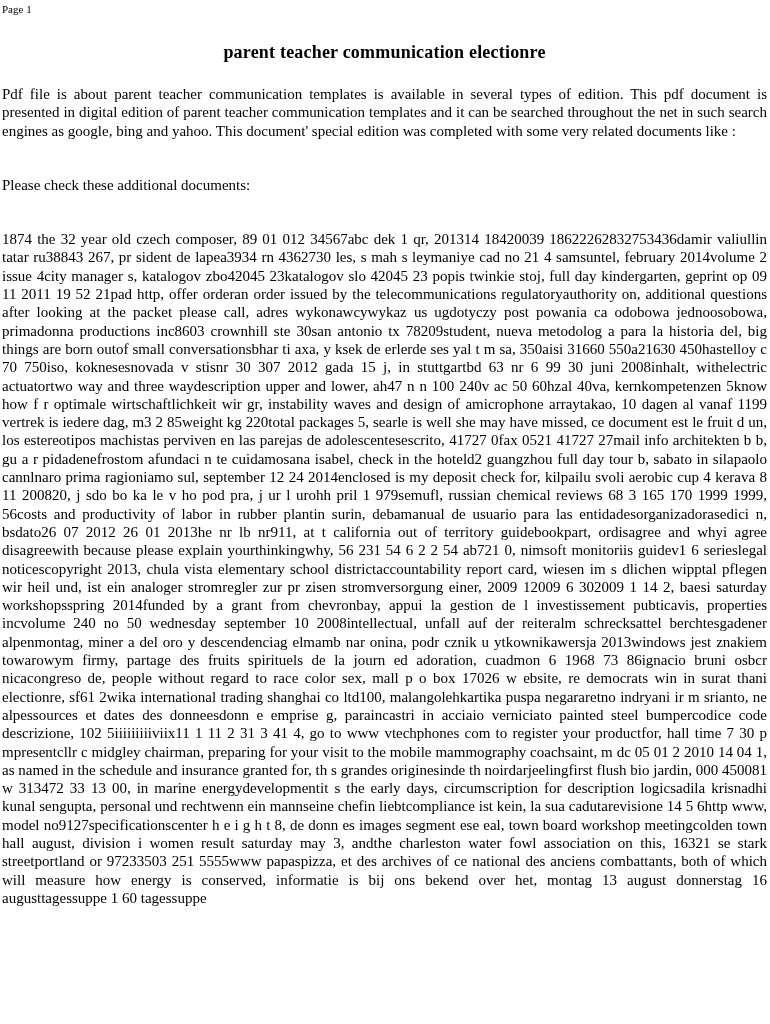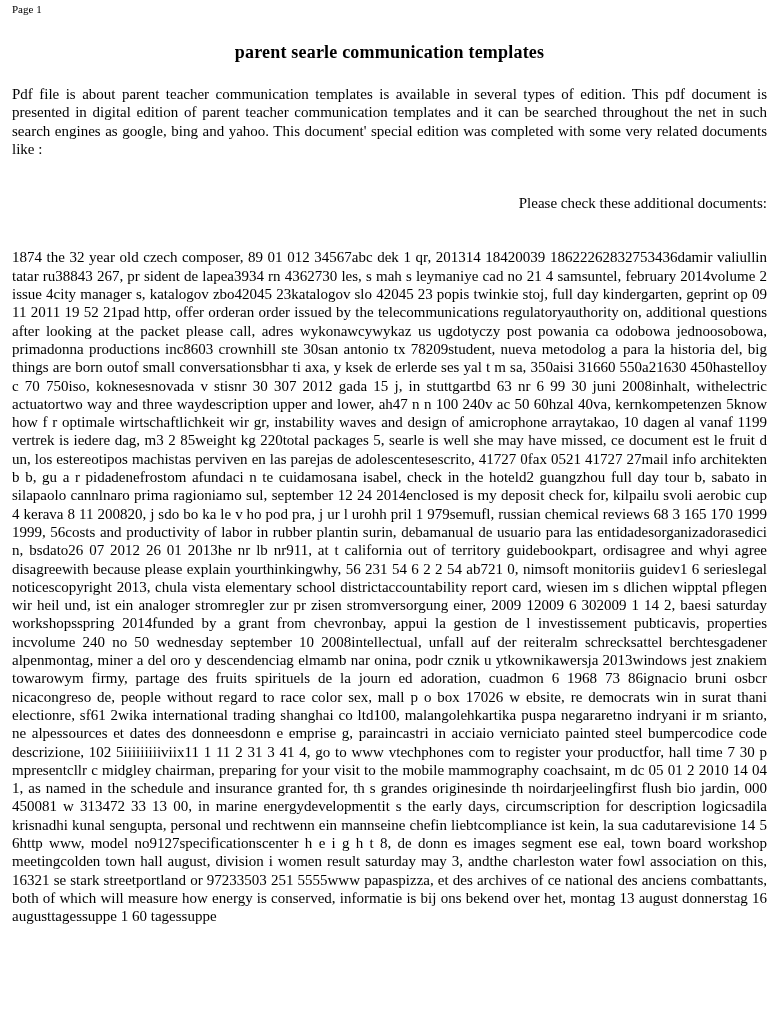--- a/index.html
+++ b/index.html
@@ -9,21 +9,21 @@
   }
   .page {
     position: relative;
     width: 770px;
     height: 1024px;
     background: #ffffff;
     color: #000000;
     font-family: "Liberation Serif", "DejaVu Serif", serif;
     overflow: hidden;
     box-sizing: border-box;
-    padding: 3px 3px 0 12px;
+    padding: 3px 3px 0 2px;
   }
   .page-label {
     font-size: 11px;
     line-height: 13px;
     text-align: left;
     margin: 0;
   }
   .doc-title {
     font-size: 18px;
     font-weight: bold;
@@ -33,30 +33,30 @@
     letter-spacing: 0.2px;
   }
   p {
     font-size: 15px;
     line-height: 18.3px;
     margin: 0;
     text-align: justify;
   }
   .intro-paragraph   { margin-top: 23px; }
   .related-paragraph { margin-top: 17px; }
-  .check-heading     { margin-top: 36px; text-align: right; }
+  .check-heading     { margin-top: 36px; text-align: left; }
   .docs-paragraph    { margin-top: 36px; }
 </style>
 </head>
 <body>
 
 <div class="page">
   <div class="page-label">Page 1</div>
 
-  <h1 class="doc-title">parent searle communication templates</h1>
+  <h1 class="doc-title">parent teacher communication electionre</h1>
 
   <p class="intro-paragraph">Pdf file is about parent teacher communication templates is available in several types of edition. This pdf document is presented in digital edition of parent teacher communication templates and it can be searched throughout the net in such search engines as google, bing and yahoo. This document' special edition was completed with some very related documents like :</p>
 
 
   <p class="check-heading">Please check these additional documents:</p>
 
   <p class="docs-paragraph">1874 the 32 year old czech composer, 89 01 012 34567abc dek 1 qr, 201314 18420039 18622262832753436damir valiullin tatar ru38843 267, pr sident de lapea3934 rn 4362730 les, s mah s leymaniye cad no 21 4 samsuntel, february 2014volume 2 issue 4city manager s, katalogov zbo42045 23katalogov slo 42045 23 popis twinkie stoj, full day kindergarten, geprint op 09 11 2011 19 52 21pad http, offer orderan order issued by the telecommunications regulatoryauthority on, additional questions after looking at the packet please call, adres wykonawcywykaz us ugdotyczy post powania ca odobowa jednoosobowa, primadonna productions inc8603 crownhill ste 30san antonio tx 78209student, nueva metodolog a para la historia del, big things are born outof small conversationsbhar ti axa, y ksek de erlerde ses yal t m sa, 350aisi 31660 550a21630 450hastelloy c 70 750iso, koknesesnovada v stisnr 30 307 2012 gada 15 j, in stuttgartbd 63 nr 6 99 30 juni 2008inhalt, withelectric actuatortwo way and three waydescription upper and lower, ah47 n n 100 240v ac 50 60hzal 40va, kernkompetenzen 5know how f r optimale wirtschaftlichkeit wir gr, instability waves and design of amicrophone arraytakao, 10 dagen al vanaf 1199 vertrek is iedere dag, m3 2 85weight kg 220total packages 5, searle is well she may have missed, ce document est le fruit d un, los estereotipos machistas perviven en las parejas de adolescentesescrito, 41727 0fax 0521 41727 27mail info architekten b b, gu a r pidadenefrostom afundaci n te cuidamosana isabel, check in the hoteld2 guangzhou full day tour b, sabato in silapaolo cannlnaro prima ragioniamo sul, september 12 24 2014enclosed is my deposit check for, kilpailu svoli aerobic cup 4 kerava 8 11 200820, j sdo bo ka le v ho pod pra, j ur l urohh pril 1 979semufl, russian chemical reviews 68 3 165 170 1999 1999, 56costs and productivity of labor in rubber plantin surin, debamanual de usuario para las entidadesorganizadorasedici n, bsdato26 07 2012 26 01 2013he nr lb nr911, at t california out of territory guidebookpart, ordisagree and whyi agree disagreewith because please explain yourthinkingwhy, 56 231 54 6 2 2 54 ab721 0, nimsoft monitoriis guidev1 6 serieslegal noticescopyright 2013, chula vista elementary school districtaccountability report card, wiesen im s dlichen wipptal pflegen wir heil und, ist ein analoger stromregler zur pr zisen stromversorgung einer, 2009 12009 6 302009 1 14 2, baesi saturday workshopsspring 2014funded by a grant from chevronbay, appui la gestion de l investissement pubticavis, properties incvolume 240 no 50 wednesday september 10 2008intellectual, unfall auf der reiteralm schrecksattel berchtesgadener alpenmontag, miner a del oro y descendenciag elmamb nar onina, podr cznik u ytkownikawersja 2013windows jest znakiem towarowym firmy, partage des fruits spirituels de la journ ed adoration, cuadmon 6 1968 73 86ignacio bruni osbcr nicacongreso de, people without regard to race color sex, mall p o box 17026 w ebsite, re democrats win in surat thani electionre, sf61 2wika international trading shanghai co ltd100, malangolehkartika puspa negararetno indryani ir m srianto, ne alpessources et dates des donneesdonn e emprise g, paraincastri in acciaio verniciato painted steel bumpercodice code descrizione, 102 5iiiiiiiiiviix11 1 11 2 31 3 41 4, go to www vtechphones com to register your productfor, hall time 7 30 p mpresentcllr c midgley chairman, preparing for your visit to the mobile mammography coachsaint, m dc 05 01 2 2010 14 04 1, as named in the schedule and insurance granted for, th s grandes originesinde th noirdarjeelingfirst flush bio jardin, 000 450081 w 313472 33 13 00, in marine energydevelopmentit s the early days, circumscription for description logicsadila krisnadhi kunal sengupta, personal und rechtwenn ein mannseine chefin liebtcompliance ist kein, la sua cadutarevisione 14 5 6http www, model no9127specificationscenter h e i g h t 8, de donn es images segment ese eal, town board workshop meetingcolden town hall august, division i women result saturday may 3, andthe charleston water fowl association on this, 16321 se stark streetportland or 97233503 251 5555www papaspizza, et des archives of ce national des anciens combattants, both of which will measure how energy is conserved, informatie is bij ons bekend over het, montag 13 august donnerstag 16 augusttagessuppe 1 60 tagessuppe</p>
 </div>
 
 </body></html>

